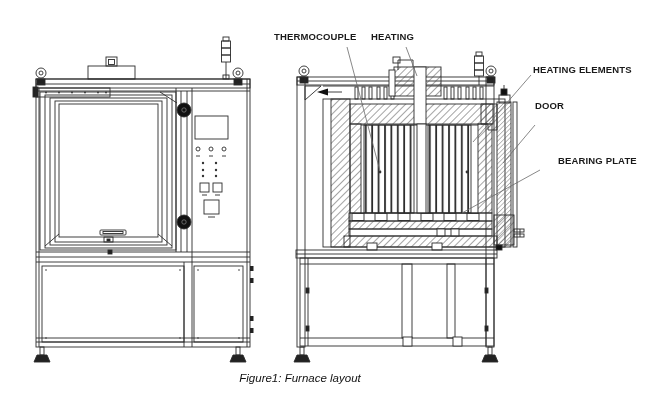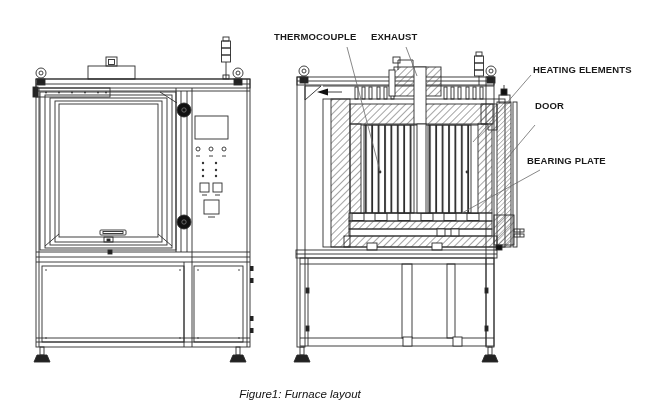--- a/index.html
+++ b/index.html
@@ -6,21 +6,21 @@
   .stage{
     position:relative;width:650px;height:408px;background:#ffffff;
     font-family:"Liberation Sans",sans-serif;overflow:hidden;
   }
   .drawing{position:absolute;left:0;top:0;}
   .callout{
     position:absolute;font-weight:bold;font-size:9.5px;line-height:11px;
     color:#1a1a1a;letter-spacing:.15px;white-space:nowrap;
   }
   .caption{
-    position:absolute;left:210px;top:388px;width:180px;text-align:center;
+    position:absolute;left:210px;top:372px;width:180px;text-align:center;
     font-style:italic;font-size:11.5px;color:#111;
   }
 </style>
 </head>
 <body>
 
 <div class="stage">
 
   <svg class="drawing" width="650" height="408" viewBox="0 0 650 408">
     <defs>
@@ -301,19 +301,19 @@
     <g stroke="#6a6a6a" stroke-width="0.8">
       <line x1="347" y1="47" x2="380" y2="171"></line>
       <line x1="406" y1="47" x2="417" y2="76"></line>
       <line x1="531" y1="75" x2="473" y2="142"></line>
       <line x1="535" y1="125" x2="503" y2="163"></line>
       <line x1="540" y1="170" x2="462" y2="213"></line>
     </g>
   </svg>
 
   <div class="callout" style="left:274px;top:31px">THERMOCOUPLE</div>
-  <div class="callout" style="left:371px;top:31px">EXHAUST</div>
+  <div class="callout" style="left:371px;top:31px">HEATING</div>
   <div class="callout" style="left:533px;top:64px">HEATING ELEMENTS</div>
   <div class="callout" style="left:535px;top:100px">DOOR</div>
-  <div class="callout" style="left:527px;top:155px">BEARING PLATE</div>
+  <div class="callout" style="left:558px;top:155px">BEARING PLATE</div>
 
   <div class="caption">Figure1: Furnace layout</div>
 </div>
 
 </body></html>

